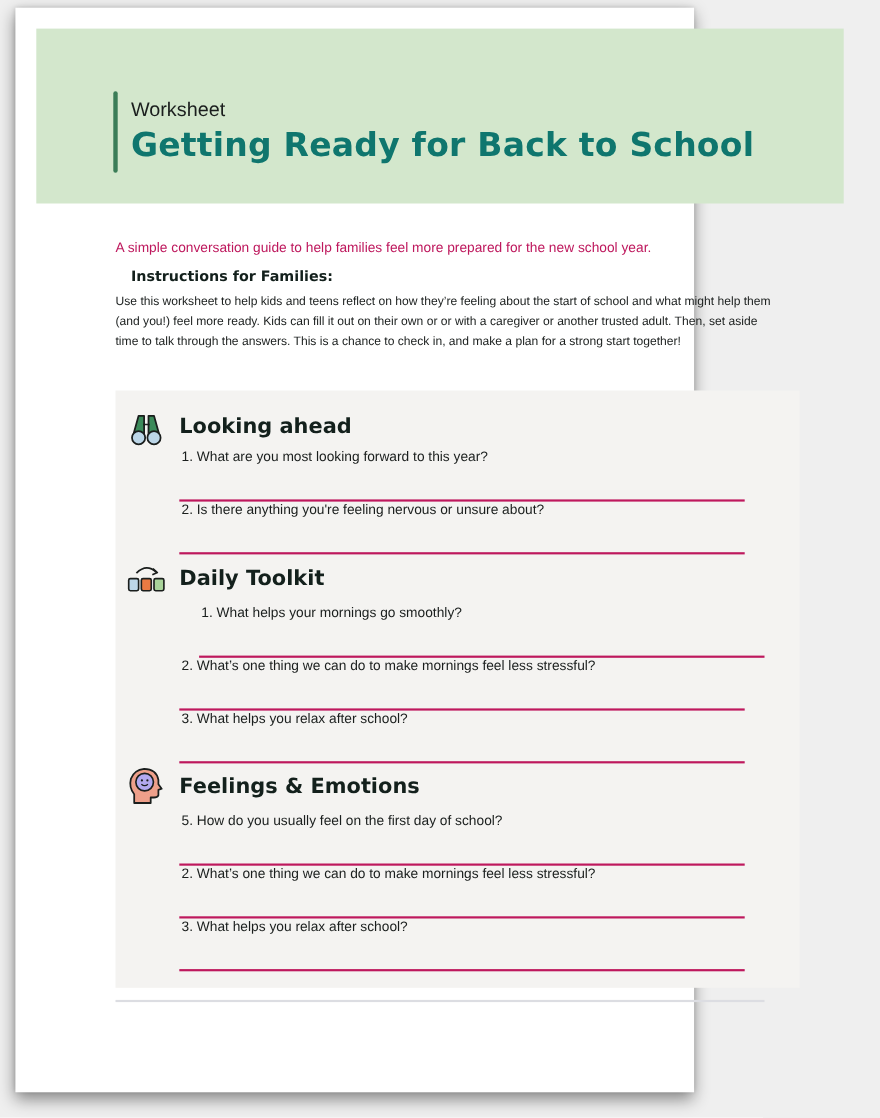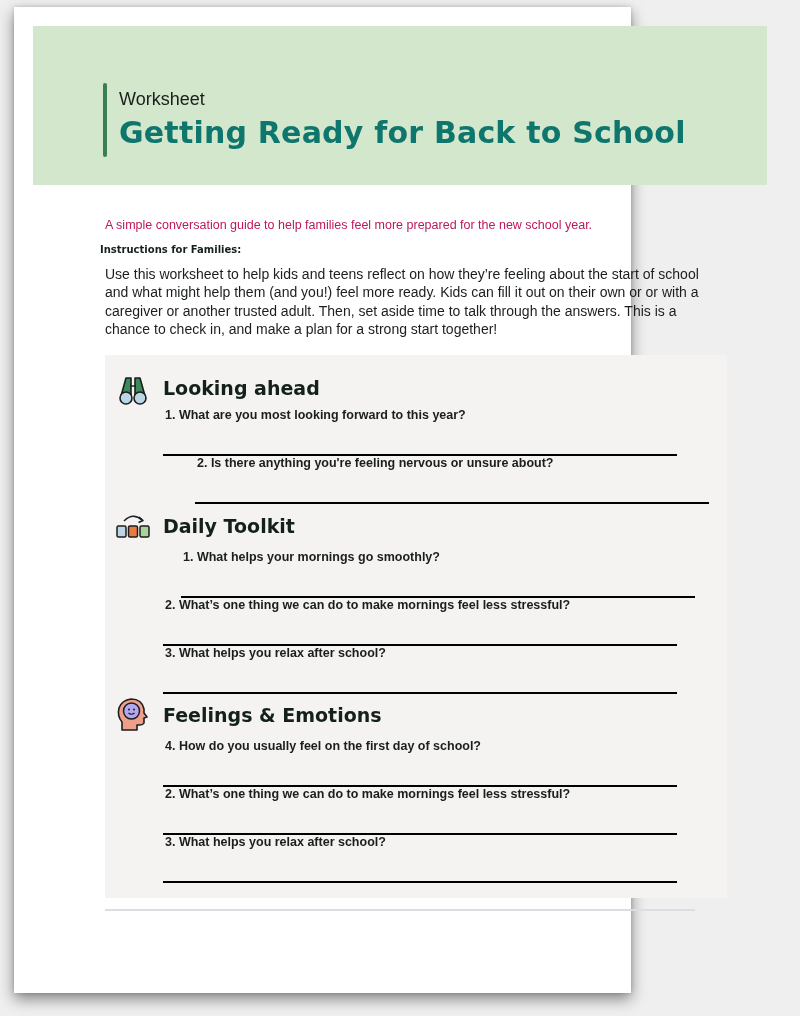--- a/index.html
+++ b/index.html
@@ -30,44 +30,43 @@
   .banner-title {
     position: absolute; left: 86px; top: 89px;
     font-size: 30px; font-weight: 700; color: #0f766e; letter-spacing: 0.2px;
     font-family: "DejaVu Sans", sans-serif; white-space: nowrap;
   }
   .intro {
     position: absolute; left: 91px; top: 209px; width: 600px;
     font-size: 12.5px; line-height: 18px; color: #be185d;
   }
   .instr-heading {
-    position: absolute; left: 86px; top: 237px;
-    font-size: 10px; font-weight: 700; color: #13201c;
+    position: absolute; left: 105px; top: 237px;
+    font-size: 13px; font-weight: 700; color: #13201c;
     font-family: "DejaVu Sans", sans-serif;
   }
   .instr-body {
     position: absolute; left: 91px; top: 258px; width: 600px;
-    font-size: 14px; line-height: 18.3px; color: #1a1e1d;
+    font-size: 11px; line-height: 18.3px; color: #1a1e1d;
   }
   .panel {
     position: absolute; left: 91px; top: 348px; width: 590px; height: 543px;
     background: #f4f3f1;
     padding-left: 32px;
   }
   .section { position: absolute; left: 0; width: 590px; }
   .section-icon { position: absolute; left: 10px; width: 36px; height: 36px; }
   .section-title {
     position: absolute; left: 58px; font-size: 19px; font-weight: 700;
     color: #13201c; font-family: "DejaVu Sans", sans-serif; white-space: nowrap;
   }
   .q {
     position: absolute; left: 58px; width: 514px; height: 48px;
-    border-bottom: 2px solid #000000;
+    border-bottom: 2px solid #be185d;
     box-sizing: border-box;
-    font-weight: bold;
   }
   .q-text {
     position: absolute; left: 2px; top: 0;
     font-size: 12.5px; color: #1a1e1d; white-space: nowrap;
   }
   .footer-line {
     position: absolute; left: 91px; top: 902px; width: 590px; height: 2px;
     background: #dcdde2;
   }
   .footer-text {
@@ -99,21 +98,21 @@
           <path d="M30 24 L25 6 L20 6 L20 24 Z" fill="#3b8a5a" stroke="#1a1e1d" stroke-width="1.6" stroke-linejoin="round"></path>
           <path d="M15 14 L21 14" stroke="#1a1e1d" stroke-width="1.4"></path>
           <circle cx="11" cy="26" r="6" fill="#bcd6e8" stroke="#1a1e1d" stroke-width="1.6"></circle>
           <circle cx="25" cy="26" r="6" fill="#bcd6e8" stroke="#1a1e1d" stroke-width="1.6"></circle>
         </svg>
       </span>
       <div class="section-title" style="top:22px;">Looking ahead</div>
       <div class="q" style="top:53px;">
         <span class="q-text">1. What are you most looking forward to this year?</span>
       </div>
-      <div class="q" style="top:101px;margin-left:32px;">
+      <div class="q" style="top:101px;">
         <span class="q-text">2.  Is there anything you're feeling nervous or unsure about?</span>
       </div>
     </div>
 
     <div class="section" style="top:138px;">
       <span class="section-icon" style="top:18px;">
         <svg width="36" height="36" viewBox="0 0 36 36">
           <path d="M9 10 Q18 1 27 9" fill="none" stroke="#1a1e1d" stroke-width="1.6"></path>
           <path d="M24 6 L28 9.5 L23.5 11.5" fill="none" stroke="#1a1e1d" stroke-width="1.6" stroke-linejoin="round"></path>
           <rect x="2" y="15" width="9" height="11" rx="1.5" fill="#bcd6e8" stroke="#1a1e1d" stroke-width="1.5"></rect>
@@ -138,21 +137,21 @@
         <svg width="36" height="36" viewBox="0 0 36 36">
           <path d="M7 33 L7 25 Q2 19 4 11 Q7 3 16 2 Q27 2 29 12 L29 16 L32 20 L29 21 L29 26 Q28 28 25 28 L22 28 L22 33 Z" fill="#ee9f8a" stroke="#1a1e1d" stroke-width="1.6" stroke-linejoin="round"></path>
           <circle cx="16.5" cy="14" r="8" fill="#b3a8ef" stroke="#1a1e1d" stroke-width="1.5"></circle>
           <circle cx="14" cy="12.5" r="1" fill="#1a1e1d"></circle>
           <circle cx="19" cy="12.5" r="1" fill="#1a1e1d"></circle>
           <path d="M13.5 16 Q16.5 18.5 19.5 16" fill="none" stroke="#1a1e1d" stroke-width="1.2"></path>
         </svg>
       </span>
       <div class="section-title" style="top:22px;">Feelings &amp; Emotions</div>
       <div class="q" style="top:57px;">
-        <span class="q-text">4. How do you usually feel on the first day of school?</span>
+        <span class="q-text">5. How do you usually feel on the first day of school?</span>
       </div>
       <div class="q" style="top:105px;">
         <span class="q-text">2.  What’s one thing we can do to make mornings feel less stressful?</span>
       </div>
       <div class="q" style="top:153px;">
         <span class="q-text">3. What helps you relax after school?</span>
       </div>
     </div>
 
   </div>

